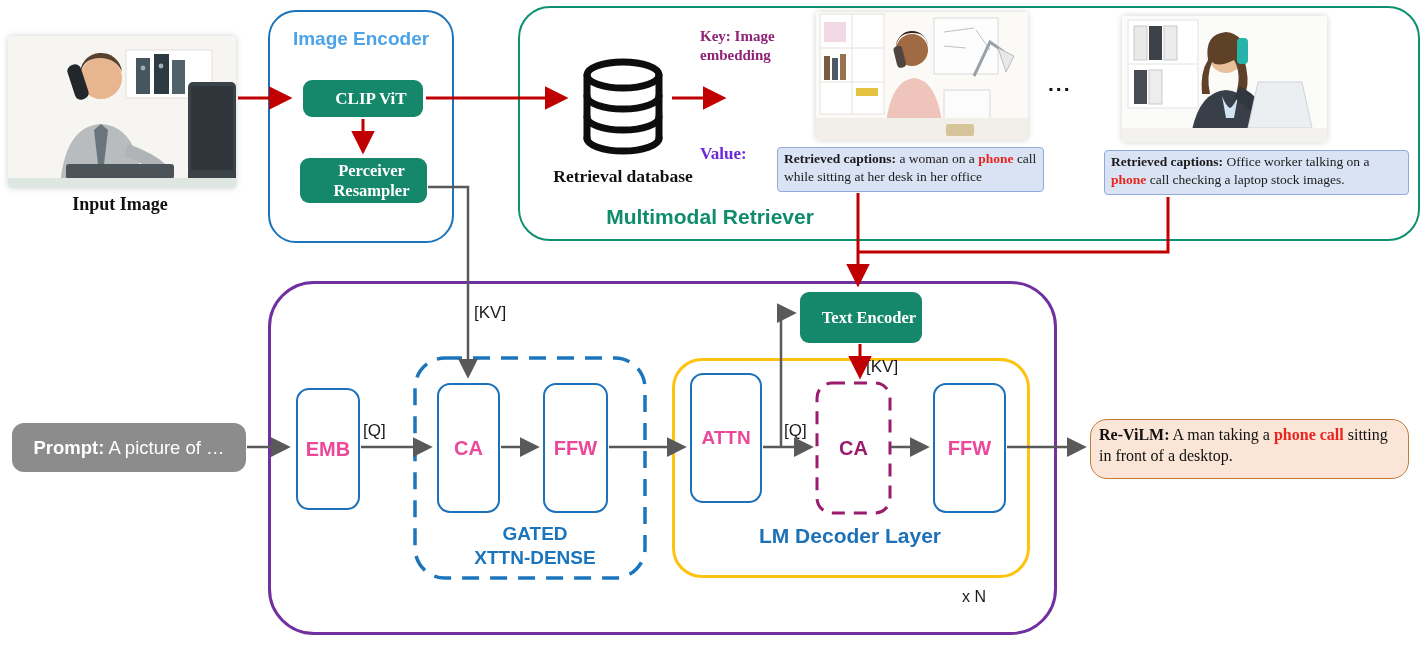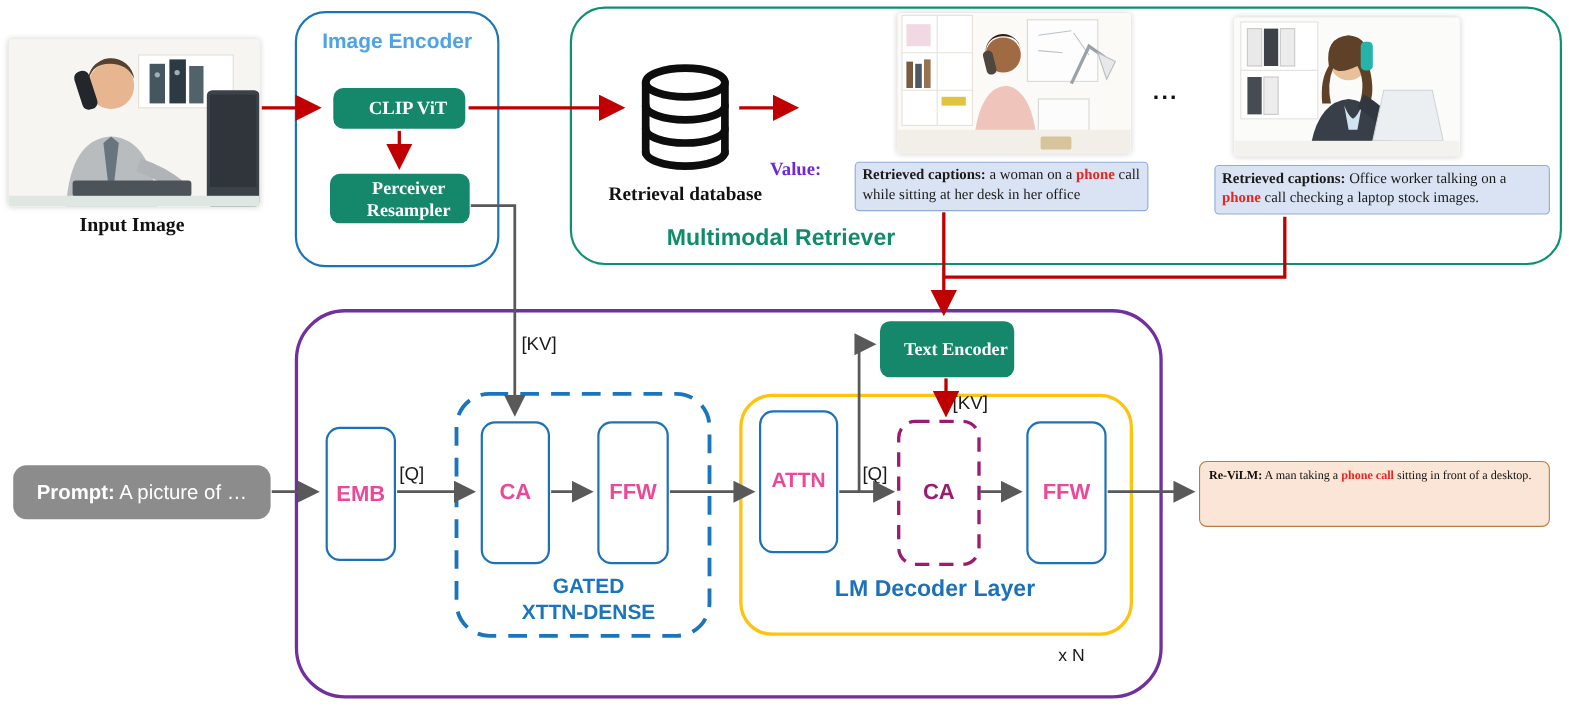--- a/index.html
+++ b/index.html
@@ -74,22 +74,22 @@
   .cap1 { left:777px; top:147px; width:267px; height:45px; }
   .cap2 { left:1104px; top:150px; width:305px; height:45px; }
   .caption b { font-weight:bold; }
   .hl { color:#E8251F; font-weight:bold; }
 
   
   .prompt { left:12px; top:423px; width:234px; height:49px; background:#8C8C8C;
     border-radius:12px; color:#fff; font-size:18.5px;
     display:flex; align-items:center; justify-content:center; }
   .output { left:1090px; top:419px; width:319px; height:60px; background:#FBE5D6;
-    border:1.5px solid #BE7B3C; border-radius:7px;
-    font-family:"Liberation Serif", serif; font-size:11px; color:#111;
+    border:1.5px solid #BE7B3C; border-radius:17px;
+    font-family:"Liberation Serif", serif; font-size:16px; color:#111;
     line-height:1.3; padding:5px 8px; }
 
   
   .photo { border-radius:3px; overflow:hidden; box-shadow:0 0 6px rgba(0,0,0,0.18); z-index:3; }
   .photo svg { display:block; }
   .ph-input { left:8px; top:36px; width:228px; height:152px; }
   .ph-r1 { left:816px; top:12px; width:212px; height:128px; }
   .ph-r2 { left:1122px; top:16px; width:205px; height:126px; }
 
   
@@ -138,20 +138,24 @@
         <path d="M9 17 v64"></path>
           <path d="M81 17 v64"></path>
         <path d="M9 38 a36 13 0 0 0 72 0"></path>
         <path d="M9 59 a36 13 0 0 0 72 0"></path>
         <path d="M9 81 a36 13 0 0 0 72 0" transform="translate(0 -1)"></path>
       </g>
     </svg>
   </div>
   <div class="abs serifb dblabel">Retrieval database</div>
 
+  <div class="abs serifb keylabel">
+    <span>Key: Image</span><br>
+    <span>embedding</span>
+  </div>
   <div class="abs serifb valuelabel">Value:</div>
 
   <div class="abs photo ph-r1">
     <svg width="212" height="128" viewBox="0 0 212 128">
       <rect width="212" height="128" fill="#fbfaf7"></rect>
       <rect x="4" y="2" width="64" height="100" fill="#ffffff" stroke="#e6e1da"></rect>
       <line x1="4" y1="36" x2="68" y2="36" stroke="#e6e1da"></line>
       <line x1="4" y1="70" x2="68" y2="70" stroke="#e6e1da"></line>
       <line x1="36" y1="2" x2="36" y2="102" stroke="#e6e1da"></line>
       <rect x="8" y="44" width="6" height="24" fill="#7a5b3e"></rect>

